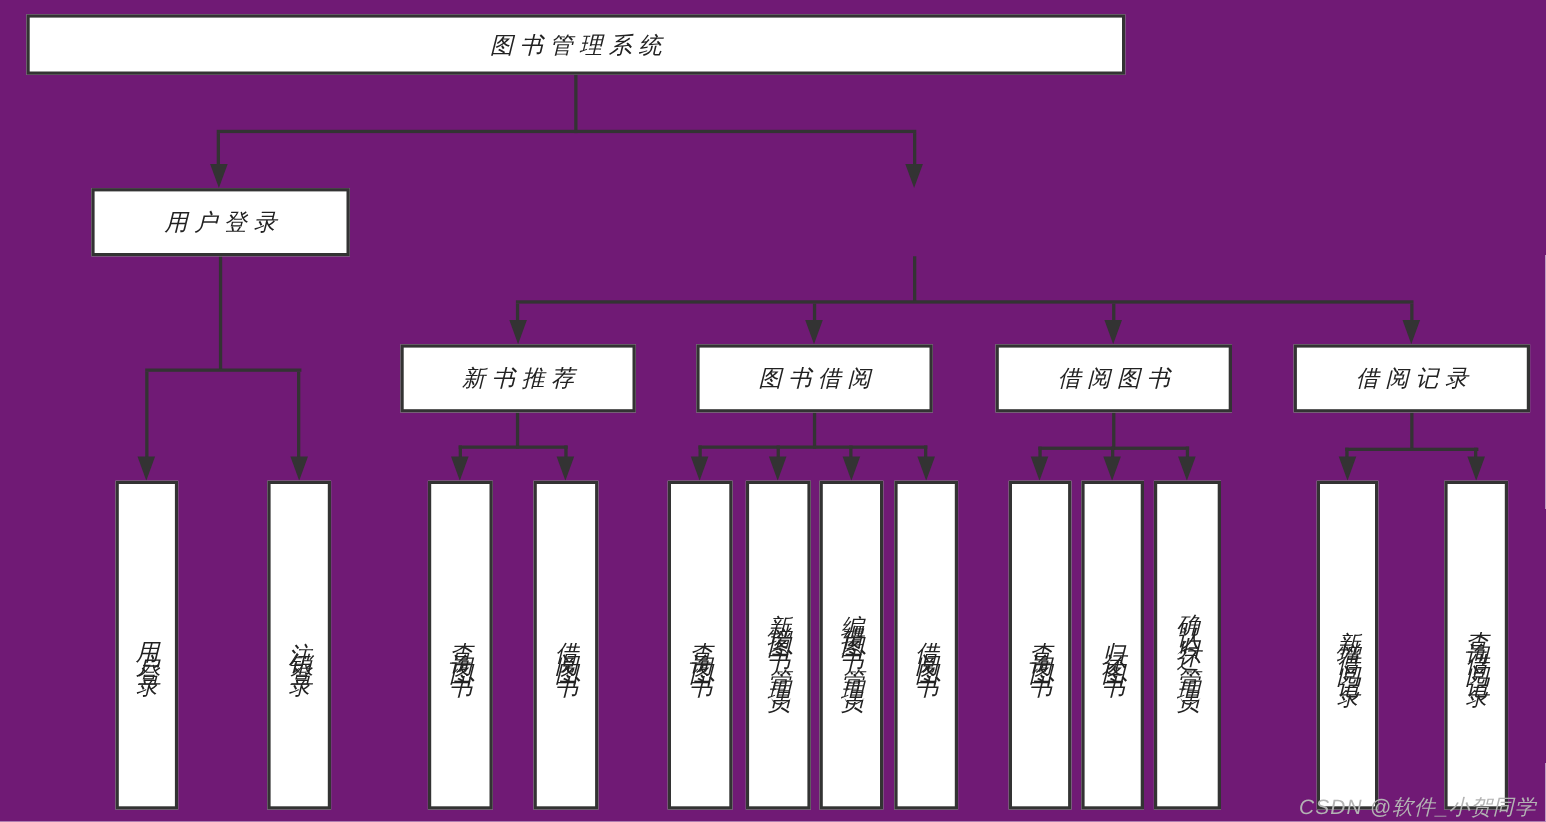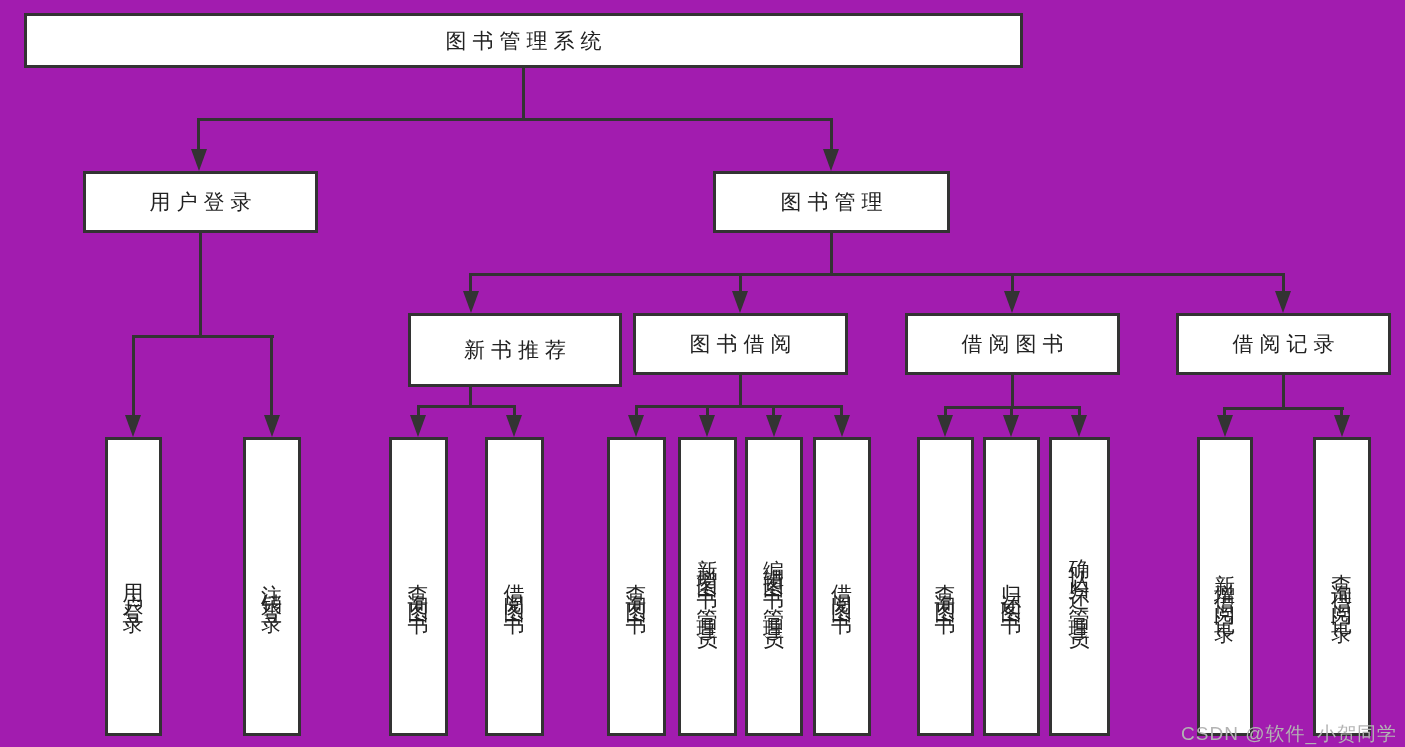--- a/index.html
+++ b/index.html
@@ -1,23 +1,24 @@
 <!DOCTYPE html>
 <html><head>
 <meta charset="utf-8">
 <style>
   html, body { margin: 0; padding: 0; background: #ffffff; }
   .canvas {
     position: relative;
     width: 1405px;
     height: 747px;
-    background: #a21caf;
+    background: #701a75;
     font-family: "Liberation Sans", sans-serif;
     color: #222222;
     overflow: hidden;
+    font-style: italic;
   }
   
   .box {
     position: absolute;
     box-sizing: border-box;
     border: 3px solid #333333;
     background: #ffffff;
     display: flex;
     align-items: center;
     justify-content: center;
@@ -60,21 +61,21 @@
     color: #b3b3b3;
     letter-spacing: 1px;
     white-space: nowrap;
     text-align: right;
   }
 
   
   #b-root       { left: 24px;  top: 13px;  width: 999px; height: 55px; }
   #b-user-login { left: 83px;  top: 171px; width: 235px; height: 62px; }
   #b-book-mgmt  { left: 713px; top: 171px; width: 237px; height: 62px; }
-  #b-new-rec    { left: 364px; top: 313px; width: 214px; height: 74px; margin-left: 44px; }
+  #b-new-rec    { left: 364px; top: 313px; width: 214px; height: 62px; }
   #b-borrow     { left: 633px; top: 313px; width: 215px; height: 62px; }
   #b-current    { left: 905px; top: 313px; width: 215px; height: 62px; }
   #b-records    { left: 1176px; top: 313px; width: 215px; height: 62px; }
 
   #l-user-login { left: 105px;  width: 57px; }
   #l-logout     { left: 243px;  width: 58px; }
   #l-query1     { left: 389px;  width: 59px; }
   #l-borrow1    { left: 485px;  width: 59px; }
   #l-query2     { left: 607px;  width: 59px; }
   #l-add-book   { left: 678px;  width: 59px; }
@@ -211,23 +212,20 @@
   <div class="arrow" id="aG1"></div>
   <div class="arrow" id="aG2"></div>
 
   <div class="box" id="b-root">
     <span class="lbl">图书管理系统</span>
   </div>
 
   <div class="box" id="b-user-login">
     <span class="lbl">用户登录</span>
   </div>
-  <div class="box" id="b-book-mgmt">
-    <span class="lbl">图书管理</span>
-  </div>
 
   <div class="box" id="b-new-rec">
     <span class="lbl">新书推荐</span>
   </div>
   <div class="box" id="b-borrow">
     <span class="lbl">图书借阅</span>
   </div>
   <div class="box" id="b-current">
     <span class="lbl">借阅图书</span>
   </div>

